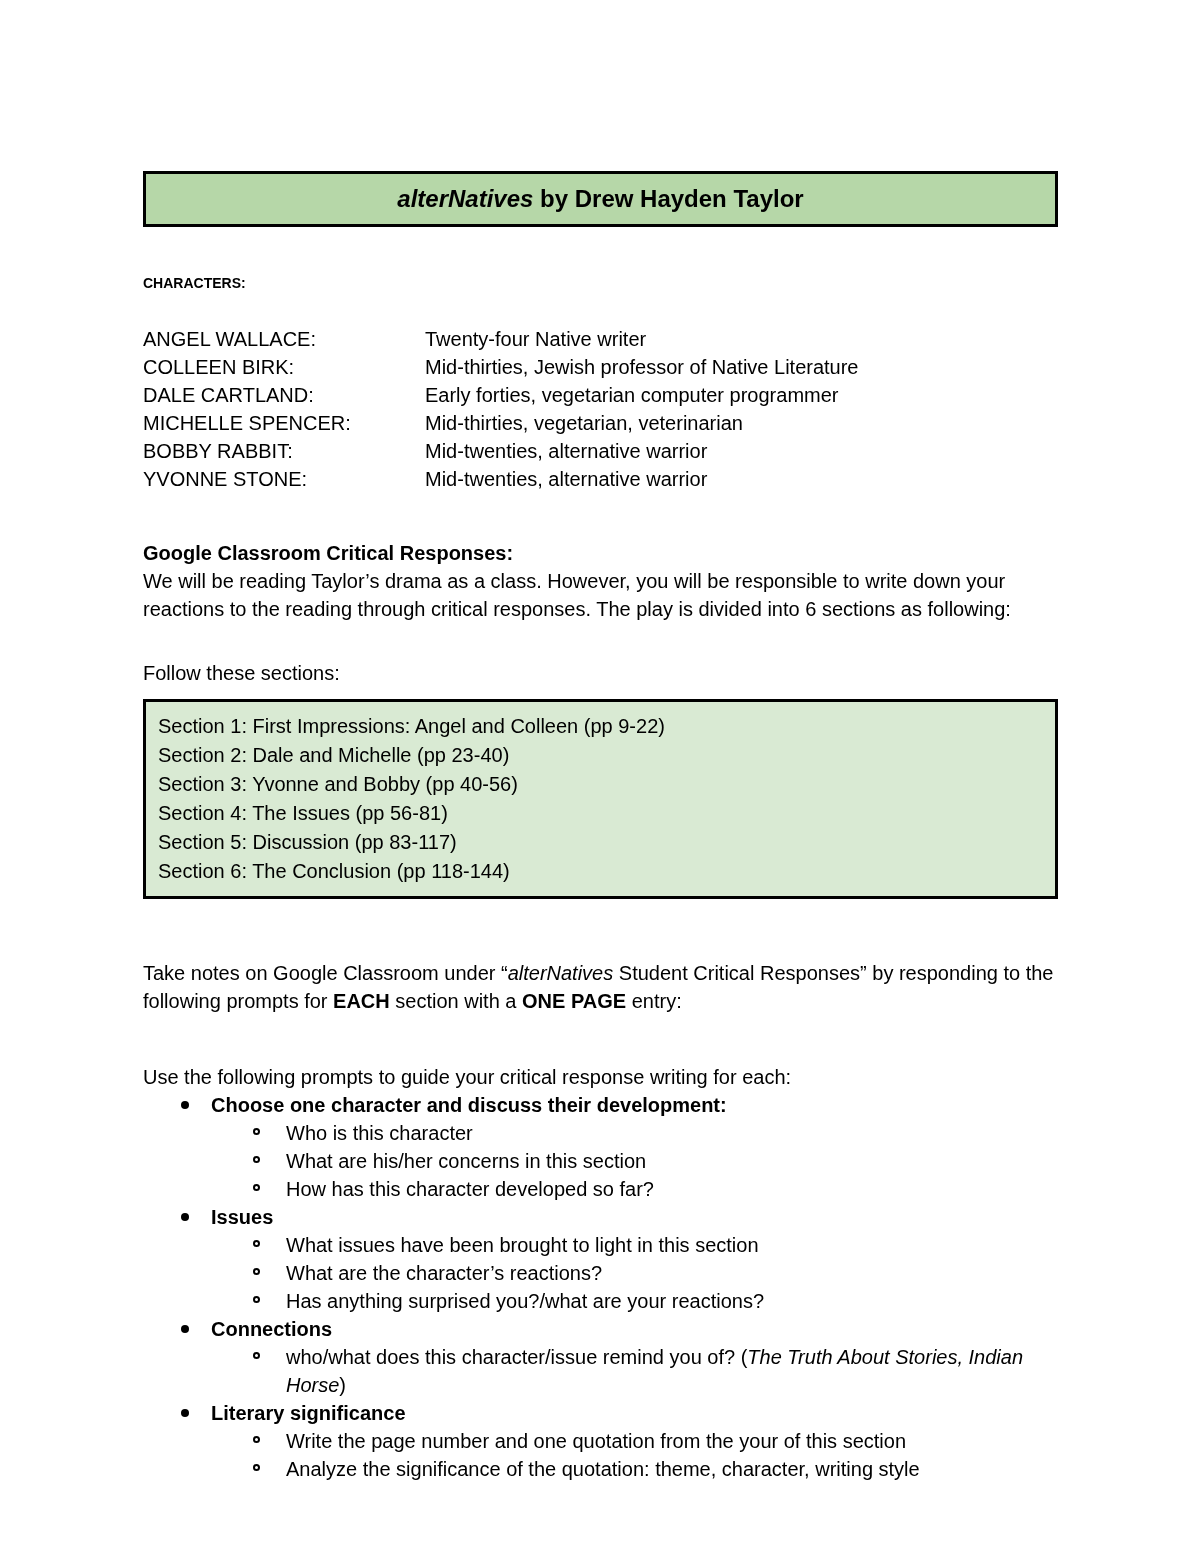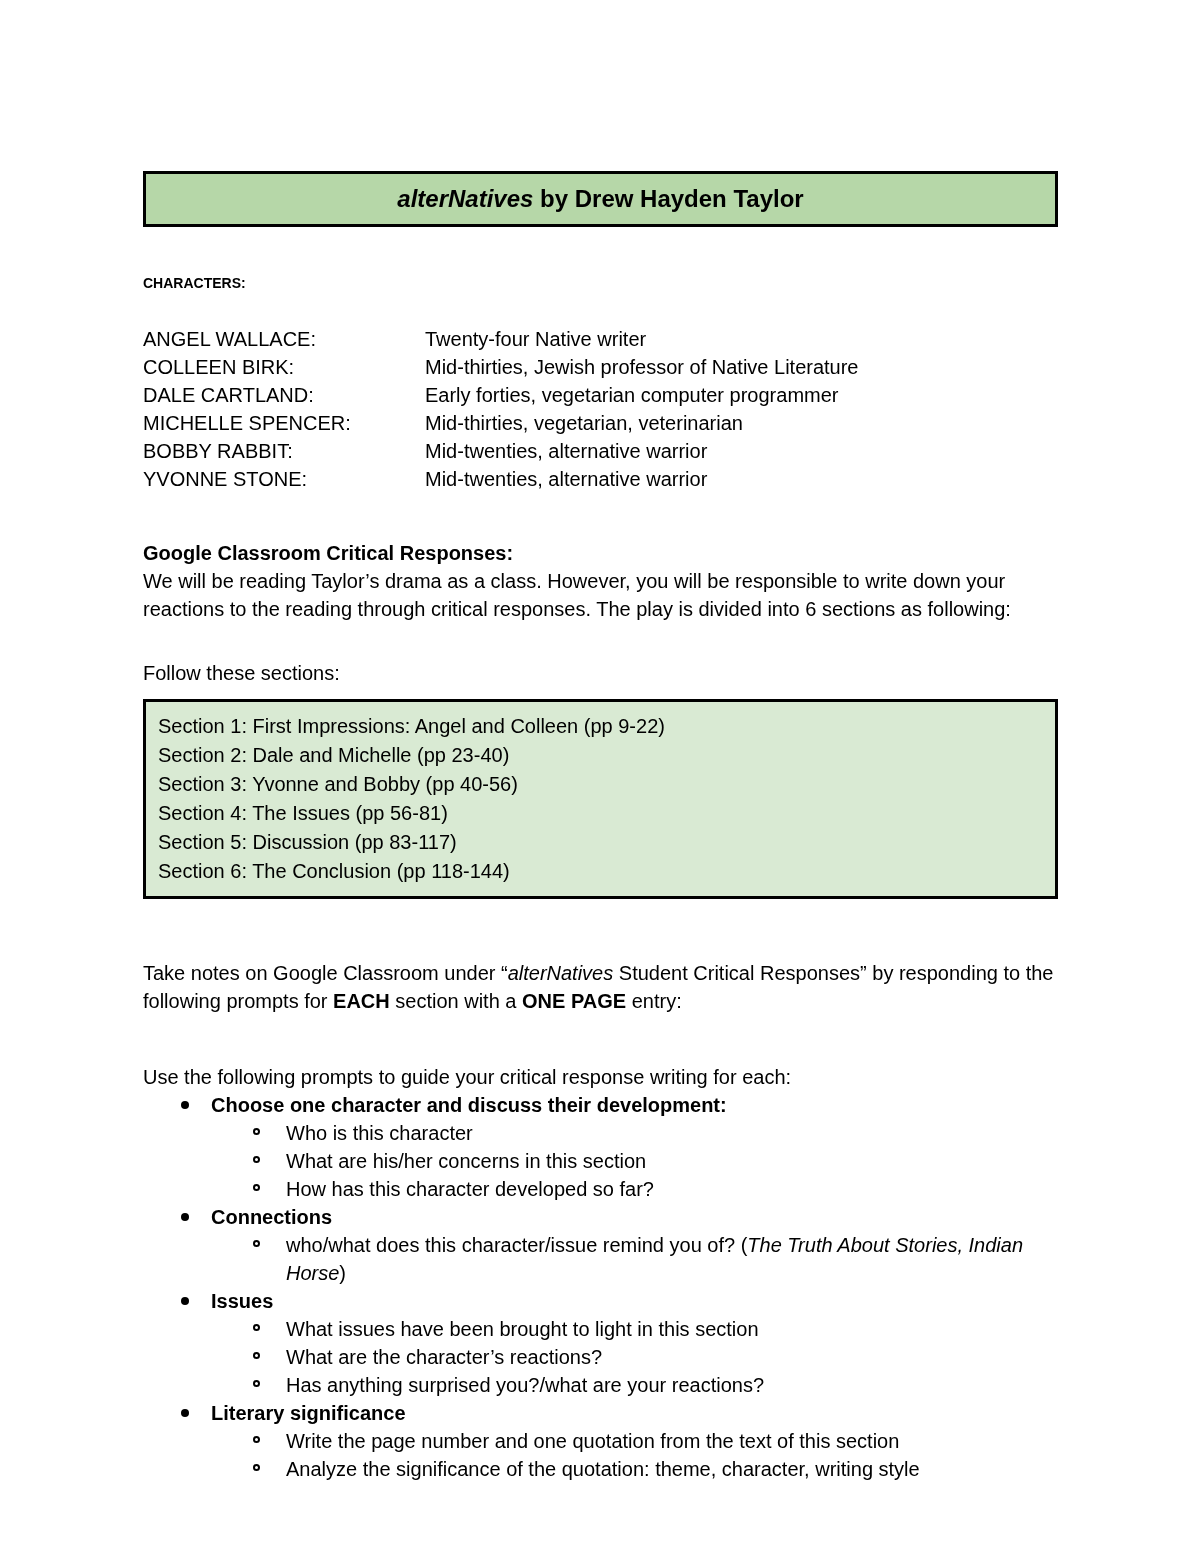--- a/index.html
+++ b/index.html
@@ -179,69 +179,69 @@
         </span>
       <span class="sub-text">How has this character developed so far?</span>
     </div>
   </div>
 
   <div>
     <div class="bullet-line">
       <span class="bullet-marker">
           <span class="dot"></span>
         </span>
+      <span class="bullet-heading">Issues</span>
+    </div>
+    <div class="sub-line">
+      <span class="sub-marker">
+          <span class="circ"></span>
+        </span>
+      <span class="sub-text">What issues have been brought to light in this section</span>
+    </div>
+    <div class="sub-line">
+      <span class="sub-marker">
+          <span class="circ"></span>
+        </span>
+      <span class="sub-text">What are the character’s reactions?</span>
+    </div>
+    <div class="sub-line">
+      <span class="sub-marker">
+          <span class="circ"></span>
+        </span>
+      <span class="sub-text">Has anything surprised you?/what are your reactions?</span>
+    </div>
+  </div>
+
+  <div>
+    <div class="bullet-line">
+      <span class="bullet-marker">
+          <span class="dot"></span>
+        </span>
       <span class="bullet-heading">Connections</span>
     </div>
     <div class="sub-line">
       <span class="sub-marker">
           <span class="circ"></span>
         </span>
       <span class="sub-text"><span>who/what does this character/issue remind you of? (</span><em>The Truth About Stories, Indian Horse</em><span>)</span></span>
     </div>
   </div>
 
   <div>
     <div class="bullet-line">
       <span class="bullet-marker">
           <span class="dot"></span>
         </span>
-      <span class="bullet-heading">Issues</span>
-    </div>
-    <div class="sub-line">
-      <span class="sub-marker">
-          <span class="circ"></span>
-        </span>
-      <span class="sub-text">What issues have been brought to light in this section</span>
-    </div>
-    <div class="sub-line">
-      <span class="sub-marker">
-          <span class="circ"></span>
-        </span>
-      <span class="sub-text">What are the character’s reactions?</span>
-    </div>
-    <div class="sub-line">
-      <span class="sub-marker">
-          <span class="circ"></span>
-        </span>
-      <span class="sub-text">Has anything surprised you?/what are your reactions?</span>
-    </div>
-  </div>
-
-  <div>
-    <div class="bullet-line">
-      <span class="bullet-marker">
-          <span class="dot"></span>
-        </span>
       <span class="bullet-heading">Literary significance</span>
     </div>
     <div class="sub-line">
       <span class="sub-marker">
           <span class="circ"></span>
         </span>
-      <span class="sub-text">Write the page number and one quotation from the text of this section</span>
+      <span class="sub-text">Write the page number and one quotation from the your of this section</span>
     </div>
     <div class="sub-line">
       <span class="sub-marker">
           <span class="circ"></span>
         </span>
       <span class="sub-text">Analyze the significance of the quotation: theme, character, writing style</span>
     </div>
   </div>
 
 </div>

